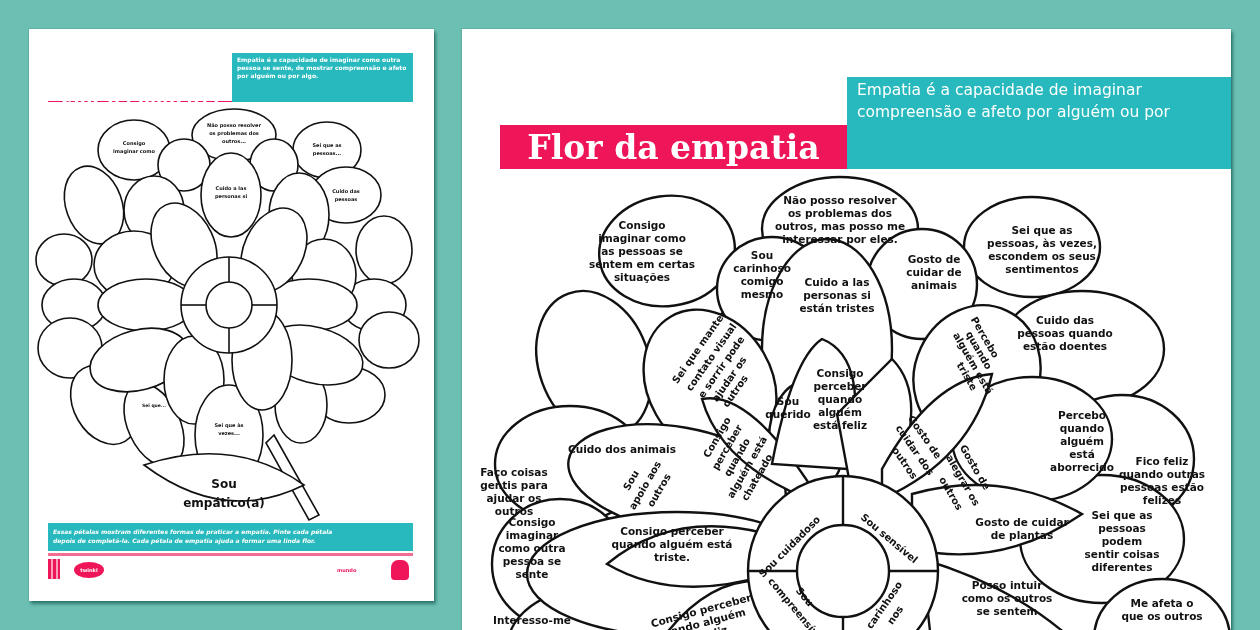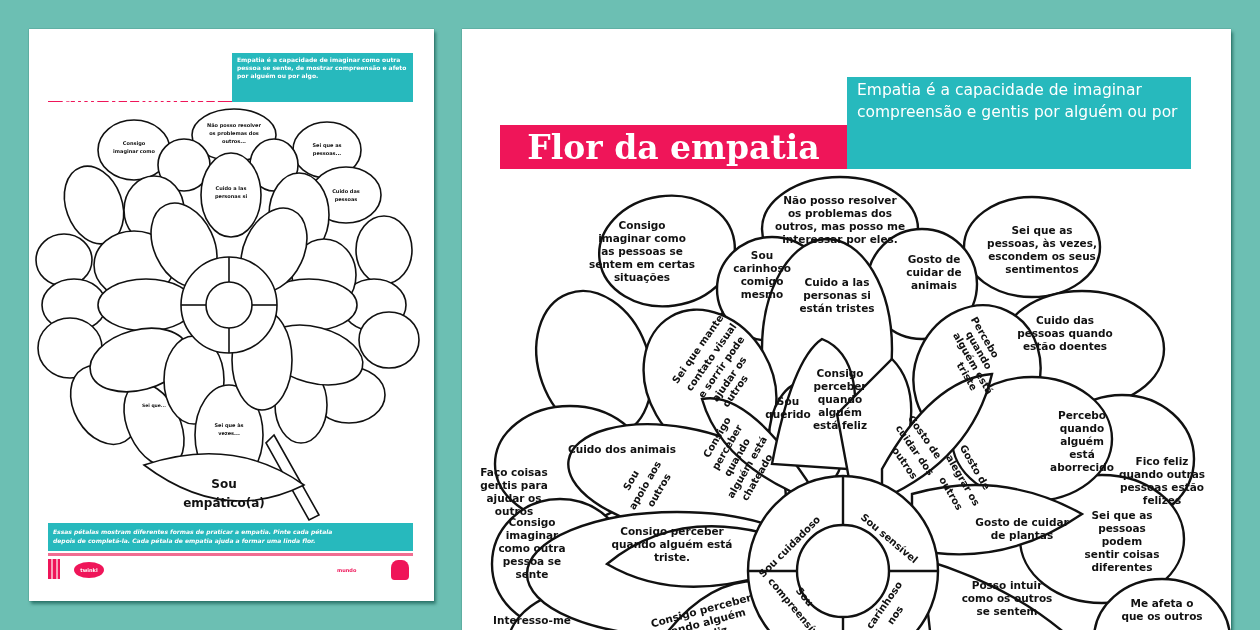--- a/index.html
+++ b/index.html
@@ -30,21 +30,21 @@
   .hdr .desc-block {
     background: #27b9bd;
     color: #fff;
     font-family: "DejaVu Sans", sans-serif;
   }
   #page-left .hdr { left: 19px; top: 24px; width: 365px; height: 49px; }
   #page-left .title-block { width: 184px; font-size: 18px; }
   #page-left .desc-block { flex: 1; font-size: 6px; font-weight: bold; padding: 3px 5px; line-height: 8px; }
   #page-right .hdr { left: 38px; top: 48px; width: 795px; height: 92px; }
   #page-right .title-block { width: 347px; font-size: 33px; }
-  #page-right .desc-block { width: 344px; font-size: 15.5px; padding: 2px 10px 0 10px; line-height: 22px; }
+  #page-right .desc-block { width: 384px; font-size: 15.5px; padding: 2px 10px 0 10px; line-height: 22px; }
 
   .flower { position: absolute; }
   .flower svg { display: block; }
   .pt { font-family: "DejaVu Sans", sans-serif; font-weight: bold; fill: #111; }
 
   .footer-band {
     position: absolute; left: 19px; top: 494px; width: 365px; height: 28px;
     background: #27b9bd; color: #fff; font-size: 6px; font-weight: bold; font-style: italic;
     padding: 4px 5px; line-height: 9px;
   }
@@ -143,21 +143,21 @@
   <div class="logo-twinkl">twinkl</div>
   <div class="logo-brand">mundo</div>
   <div class="logo-crown"></div>
 </div>
 
 <div class="page" id="page-right">
   <div class="hdr">
     <div class="title-block">Flor da empatia</div>
     <div class="desc-block">
       <div>Empatia é a capacidade de imaginar</div>
-      <div>compreensão e gentis por alguém ou por</div>
+      <div>compreensão e afeto por alguém ou por</div>
     </div>
   </div>
 
   <div class="flower" style="left:0; top:140px;">
     <svg width="769" height="480" viewBox="0 0 769 480">
       <g fill="#fff" stroke="#111" stroke-width="2.4">
 
         <ellipse cx="378" cy="60" rx="78" ry="52"></ellipse>
         <ellipse cx="205" cy="82" rx="68" ry="55" transform="rotate(-8 205 82)"></ellipse>
         <ellipse cx="570" cy="78" rx="68" ry="50"></ellipse>

